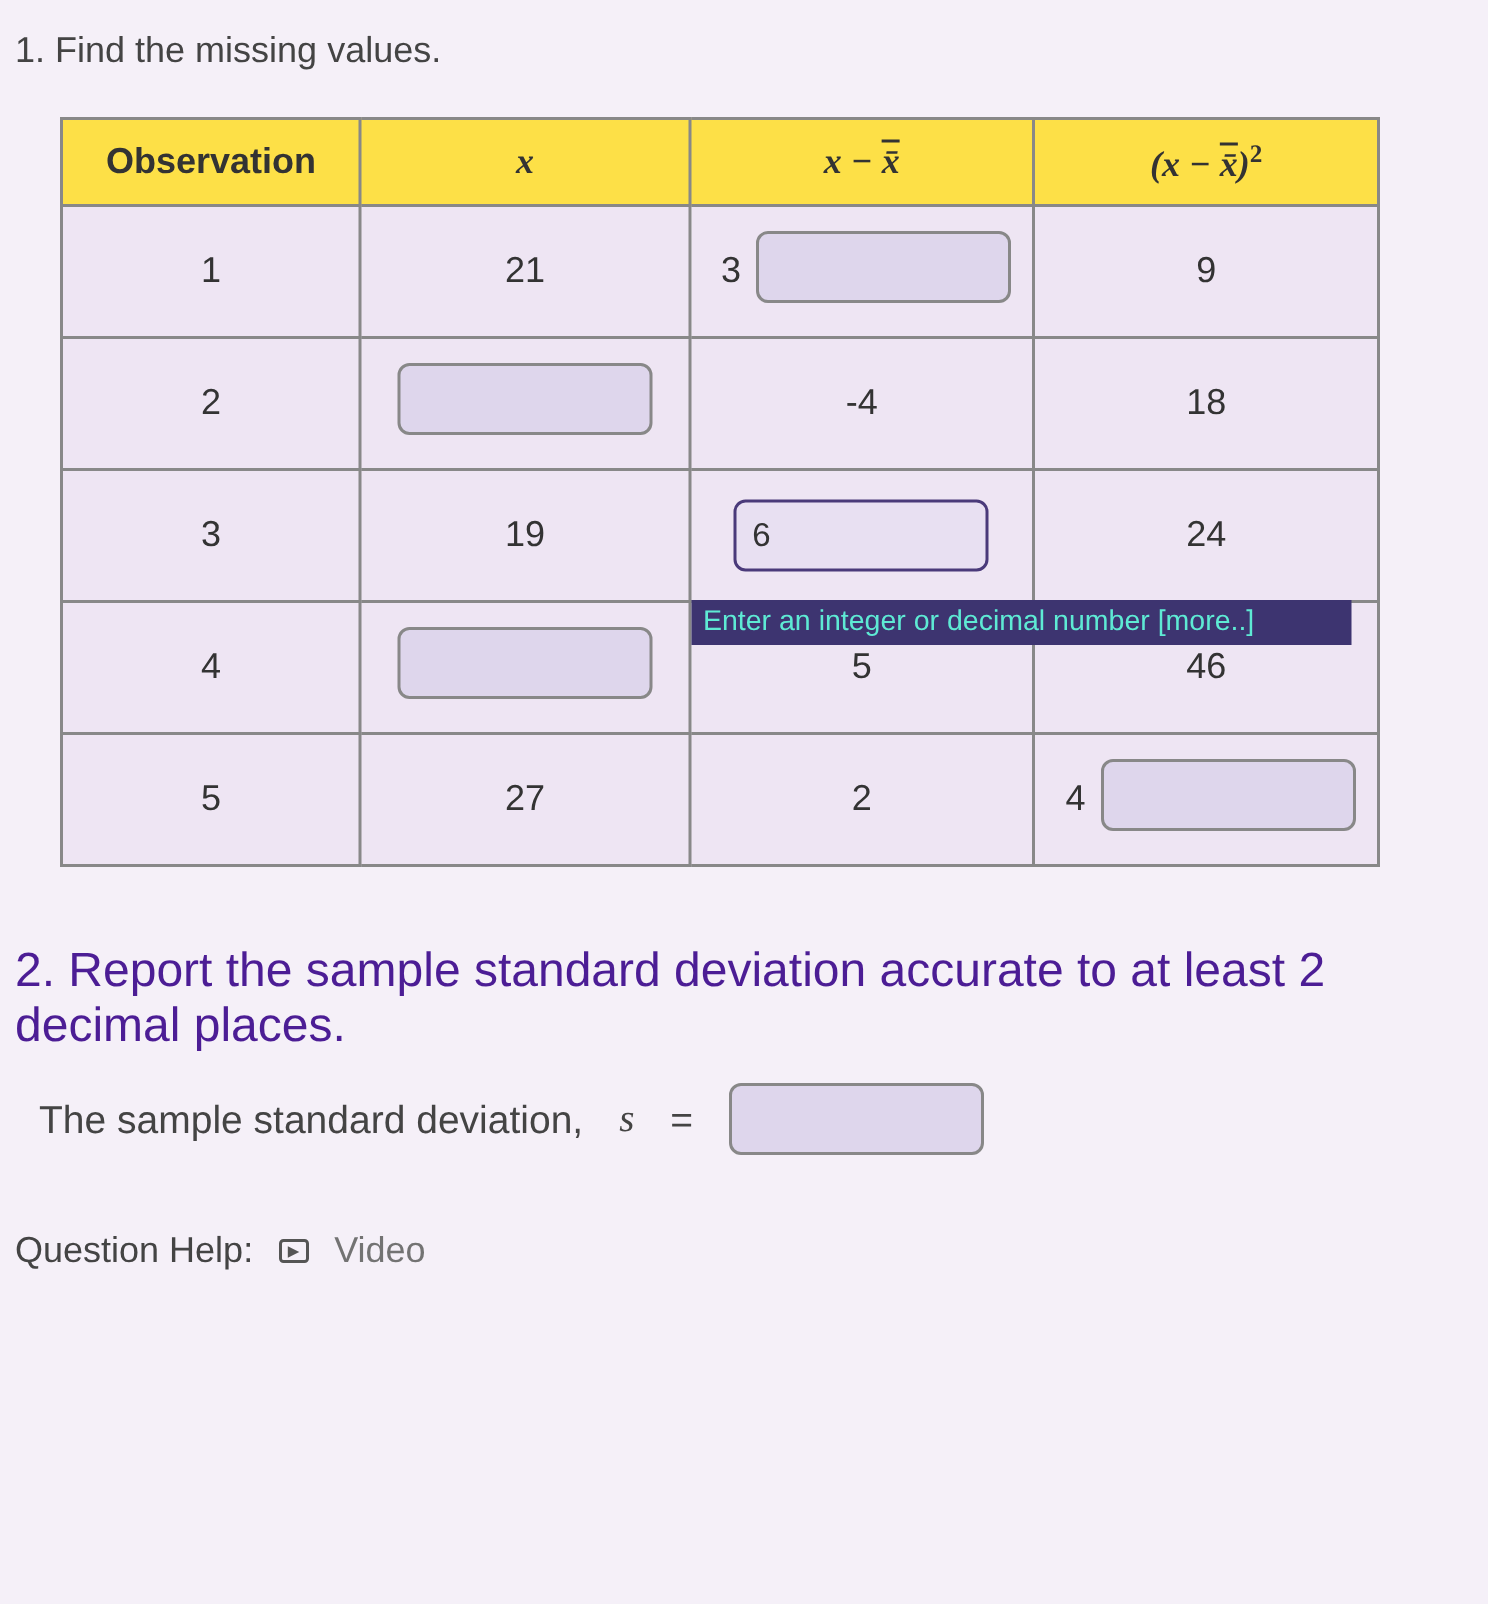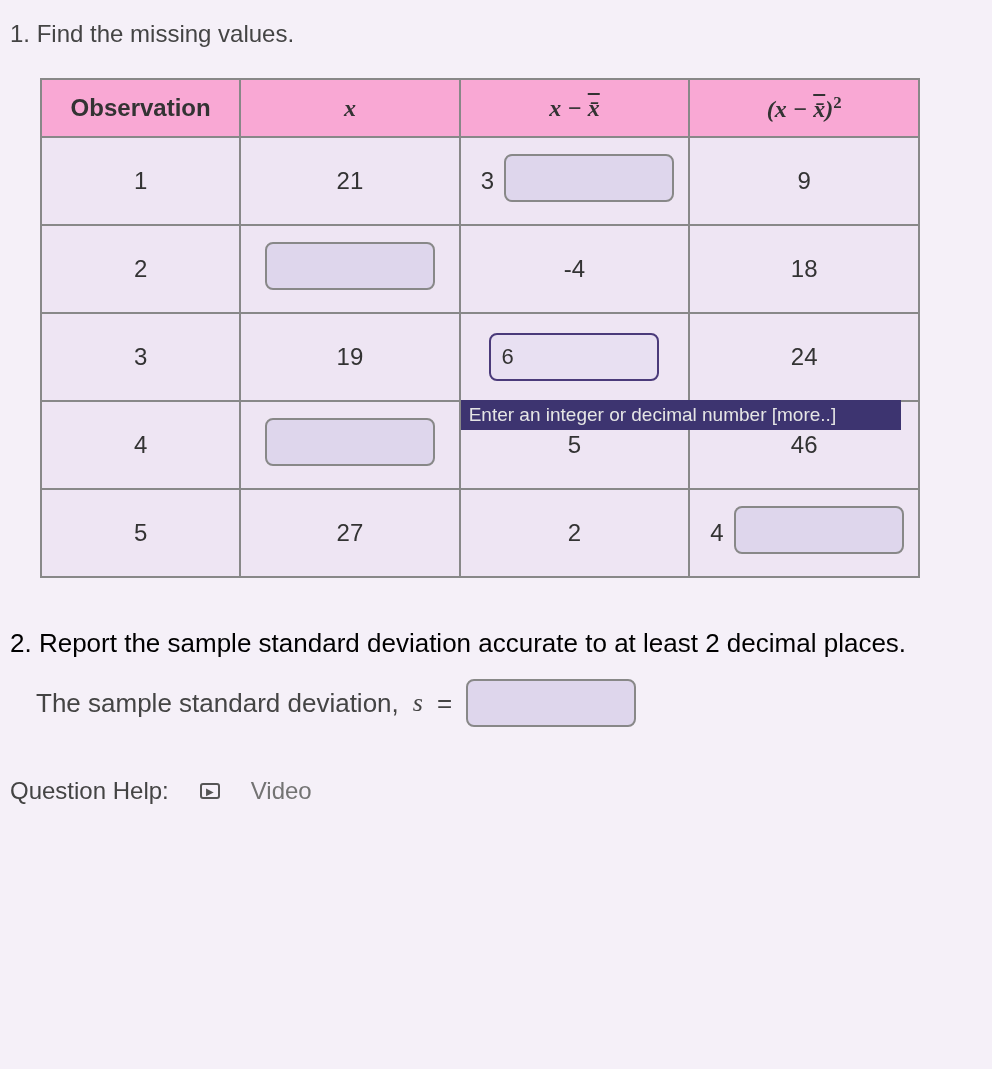--- a/index.html
+++ b/index.html
@@ -26,21 +26,21 @@
     width: 880px;
   }
   th, td {
     border: 2px solid #888;
     text-align: center;
     vertical-align: middle;
     height: 88px;
     font-size: 24px;
   }
   th {
-    background: #f9a8d4;
+    background: #fde047;
     font-weight: bold;
     height: 58px;
   }
   td {
     background: #eee5f3;
   }
   td.obs { font-weight: normal; }
   td.total-label { font-weight: bold; }
   .math { font-family: 'Times New Roman', serif; font-style: italic; }
   .math .sup { font-size: 0.7em; vertical-align: super; font-style: normal; }
@@ -69,48 +69,48 @@
     top: 50%;
     transform: translateY(-50%);
     font-size: 24px;
   }
   .tooltip {
     position: absolute;
     left: 0;
     top: -2px;
     width: 440px;
     background: #3d3470;
-    color: #e5e5e5;
+    color: #5eead4;
     font-size: 19px;
     padding: 4px 8px;
     text-align: left;
     z-index: 10;
     white-space: nowrap;
   }
   .q2 {
-    font-size: 26px;
-    color: #000000;
+    font-size: 32px;
+    color: #4c1d95;
     margin: 10px 0 20px 0;
   }
   .q2-line2 {
     font-size: 26px;
     color: #444;
-    margin-left: 26px;
+    margin-left: 16px;
     display: flex;
     align-items: center;
-    gap: 14px;
+    gap: 24px;
   }
   .q2-line2 .math { font-size: 26px; }
   .help {
     margin-top: 50px;
     font-size: 24px;
     color: #444;
     display: flex;
     align-items: center;
-    gap: 31px;
+    gap: 17px;
   }
   .video-icon {
     display: inline-flex;
     align-items: center;
     justify-content: center;
     width: 20px;
     height: 16px;
     border: 2px solid #555;
     border-radius: 3px;
     font-size: 10px;

